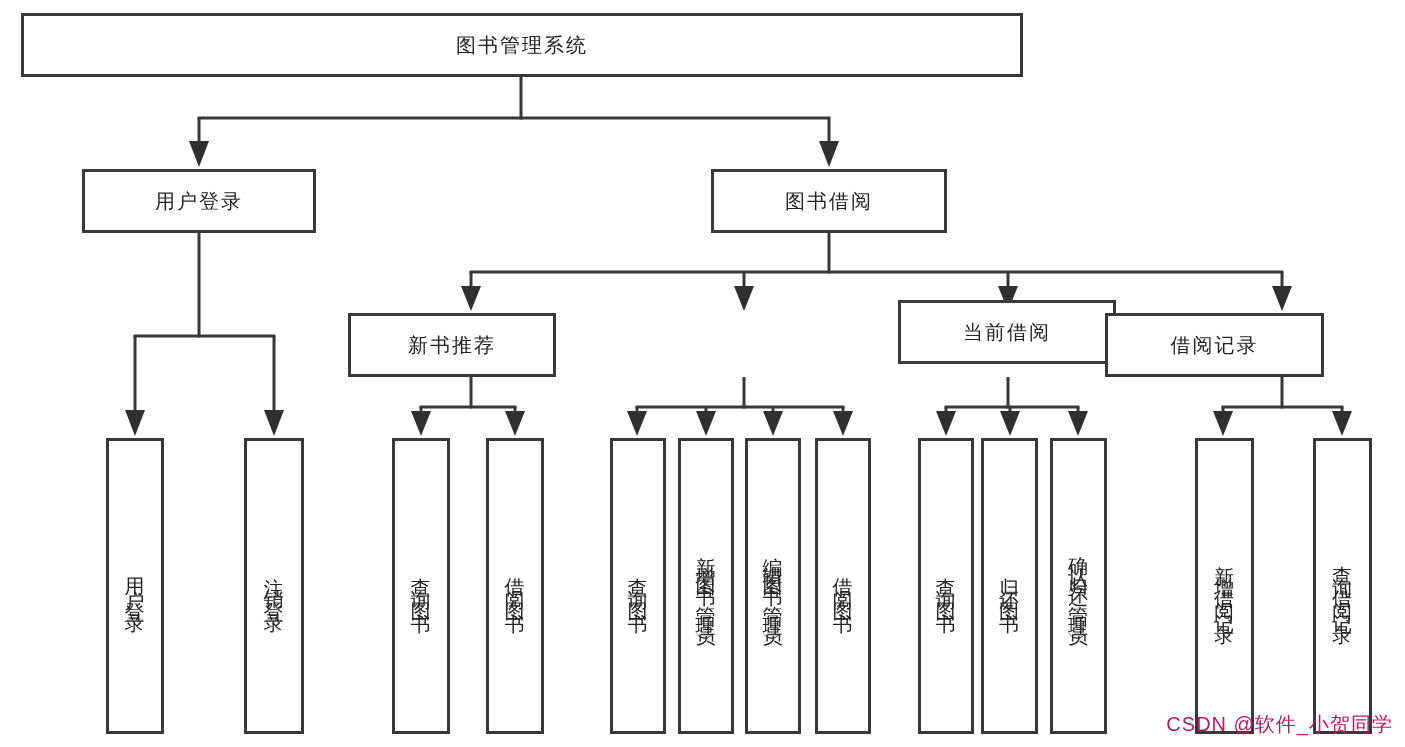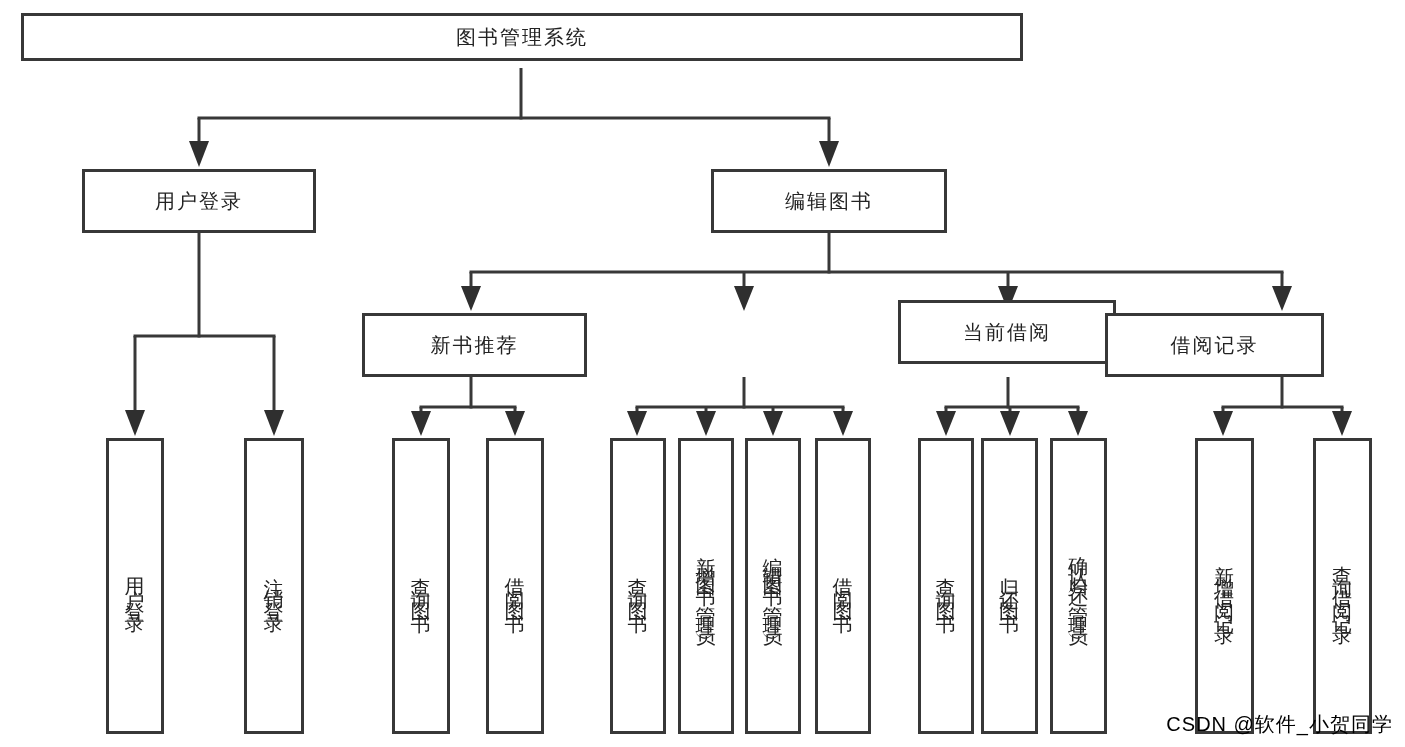--- a/index.html
+++ b/index.html
@@ -40,21 +40,21 @@
   }
   .box.v.tight span {
     letter-spacing: 10px;
   }
   .watermark {
     position: absolute;
     top: 711px;
     right: 12px;
     font-size: 20px;
     letter-spacing: 1px;
-    color: #000000;
+    color: #be185d;
     z-index: 5;
     white-space: nowrap;
   }
   .cline { stroke: #383838; stroke-width: 3; }
   .ahead { fill: #2f2f2f; }
 </style>
 </head>
 <body>
 
 <div class="canvas">
@@ -114,32 +114,32 @@
     <polygon class="ahead" points="1068,411 1088,411 1078,436"></polygon>
 
     <line class="cline" x1="1282" y1="377" x2="1282" y2="408.5"></line>
     <line class="cline" x1="1221.5" y1="407" x2="1343.5" y2="407"></line>
     <line class="cline" x1="1223" y1="407" x2="1223" y2="413"></line>
     <line class="cline" x1="1342" y1="407" x2="1342" y2="413"></line>
     <polygon class="ahead" points="1213,411 1233,411 1223,436"></polygon>
     <polygon class="ahead" points="1332,411 1352,411 1342,436"></polygon>
   </svg>
 
-  <div class="box h" style="left:21px;top:13px;width:1002px;height:48px">
+  <div class="box h" style="left:21px;top:13px;width:1002px;height:64px">
     <span>图书管理系统</span>
   </div>
 
   <div class="box h" style="left:82px;top:169px;width:234px;height:64px">
     <span>用户登录</span>
   </div>
   <div class="box h" style="left:711px;top:169px;width:236px;height:64px">
-    <span>编辑图书</span>
+    <span>图书借阅</span>
   </div>
 
-  <div class="box h" style="left:362px;top:313px;width:225px;height:64px">
+  <div class="box h" style="left:348px;top:313px;width:208px;height:64px">
     <span>新书推荐</span>
   </div>
   <div class="box h" style="left:898px;top:300px;width:218px;height:64px">
     <span>当前借阅</span>
   </div>
   <div class="box h" style="left:1105px;top:313px;width:219px;height:64px">
     <span>借阅记录</span>
   </div>
 
   <div class="box v" style="left:106px;top:438px;width:58px;height:296px">

